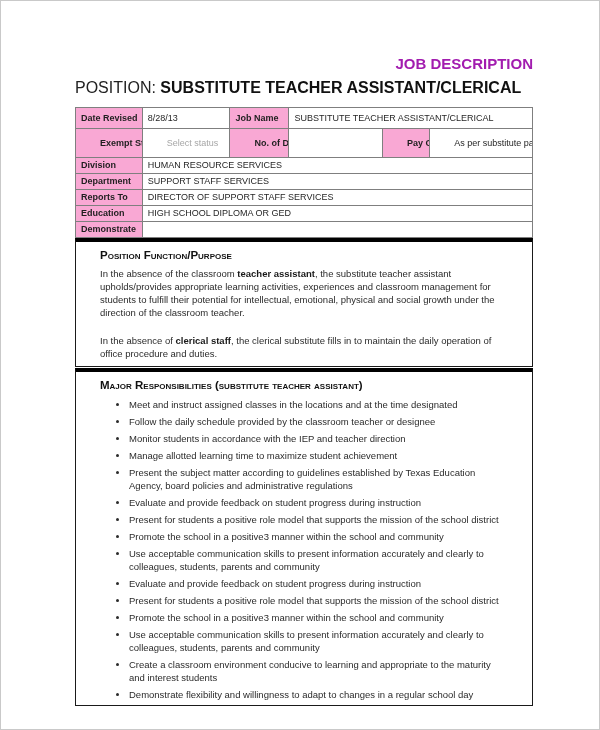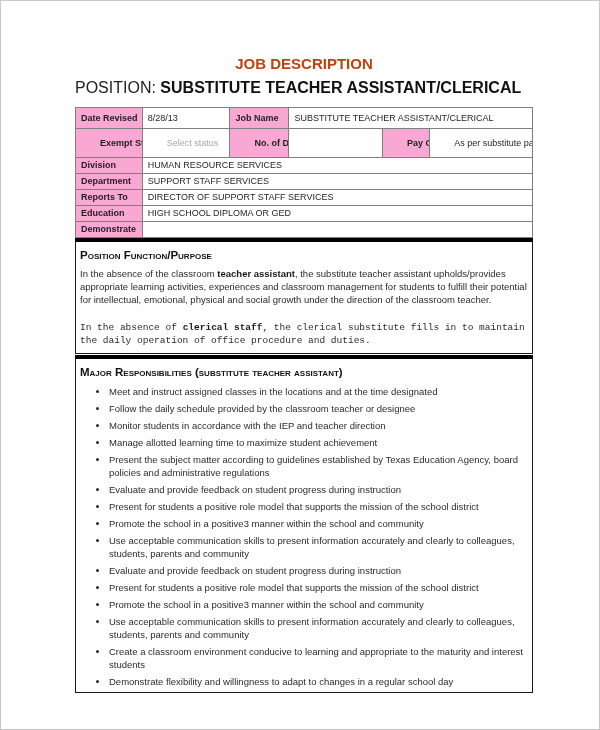--- a/index.html
+++ b/index.html
@@ -9,25 +9,25 @@
     box-sizing: border-box;
     background: #ffffff;
     border: 1px solid #c9c9c9;
     padding: 54px 66px 0 74px;
     overflow: hidden;
     font-family: "Liberation Sans", "DejaVu Sans", sans-serif;
     color: #262626;
   }
   .doc-title {
     margin: 0;
-    text-align: center;
+    text-align: right;
     font-size: 15px;
     line-height: 18px;
     font-weight: bold;
-    color: #c2410c;
+    color: #a21caf;
   }
   .position-line {
     margin-top: 8px;
     font-size: 16px;
     line-height: 13px;
     color: #222222;
   }
   .position-line .pos-value { font-weight: bold; color: #111111; }
 
   
@@ -54,34 +54,34 @@
   td.center { text-align: left; white-space: normal; }
   .placeholder { color: #a6a6a6; }
   tr.r1 td { height: 16px; }
   tr.r2 td { height: 24px; padding-left: 24px; }
   tr.r3 td { height: 11px; }
 
   
   .section {
     border: 1px solid #1a1a1a;
     border-top: 4px solid #000000;
-    padding: 0 4px;
+    padding: 0 24px;
   }
   .section + .section { margin-top: 1px; }
   .section-header {
     margin: 6px 0 0;
     font-size: 11.5px;
     line-height: 14px;
     font-weight: bold;
     font-variant-caps: small-caps;
     color: #111111;
   }
   .section-body { font-size: 9.5px; line-height: 13px; color: #2b2b2b; }
   .section-body p { margin: 5px 0 0; }
-  .section-body p.second { margin-top: 15px; font-family: Liberation Mono, monospace; }
+  .section-body p.second { margin-top: 15px; }
   .section-body p:last-child { margin-bottom: 6px; }
   .section-body b { color: #1a1a1a; text-align: center; }
 
   ul.resp-list {
     margin: 6px 0 0;
     padding: 0 0 0 29px;
     list-style-type: disc;
   }
   ul.resp-list li {
     font-size: 9.5px;

